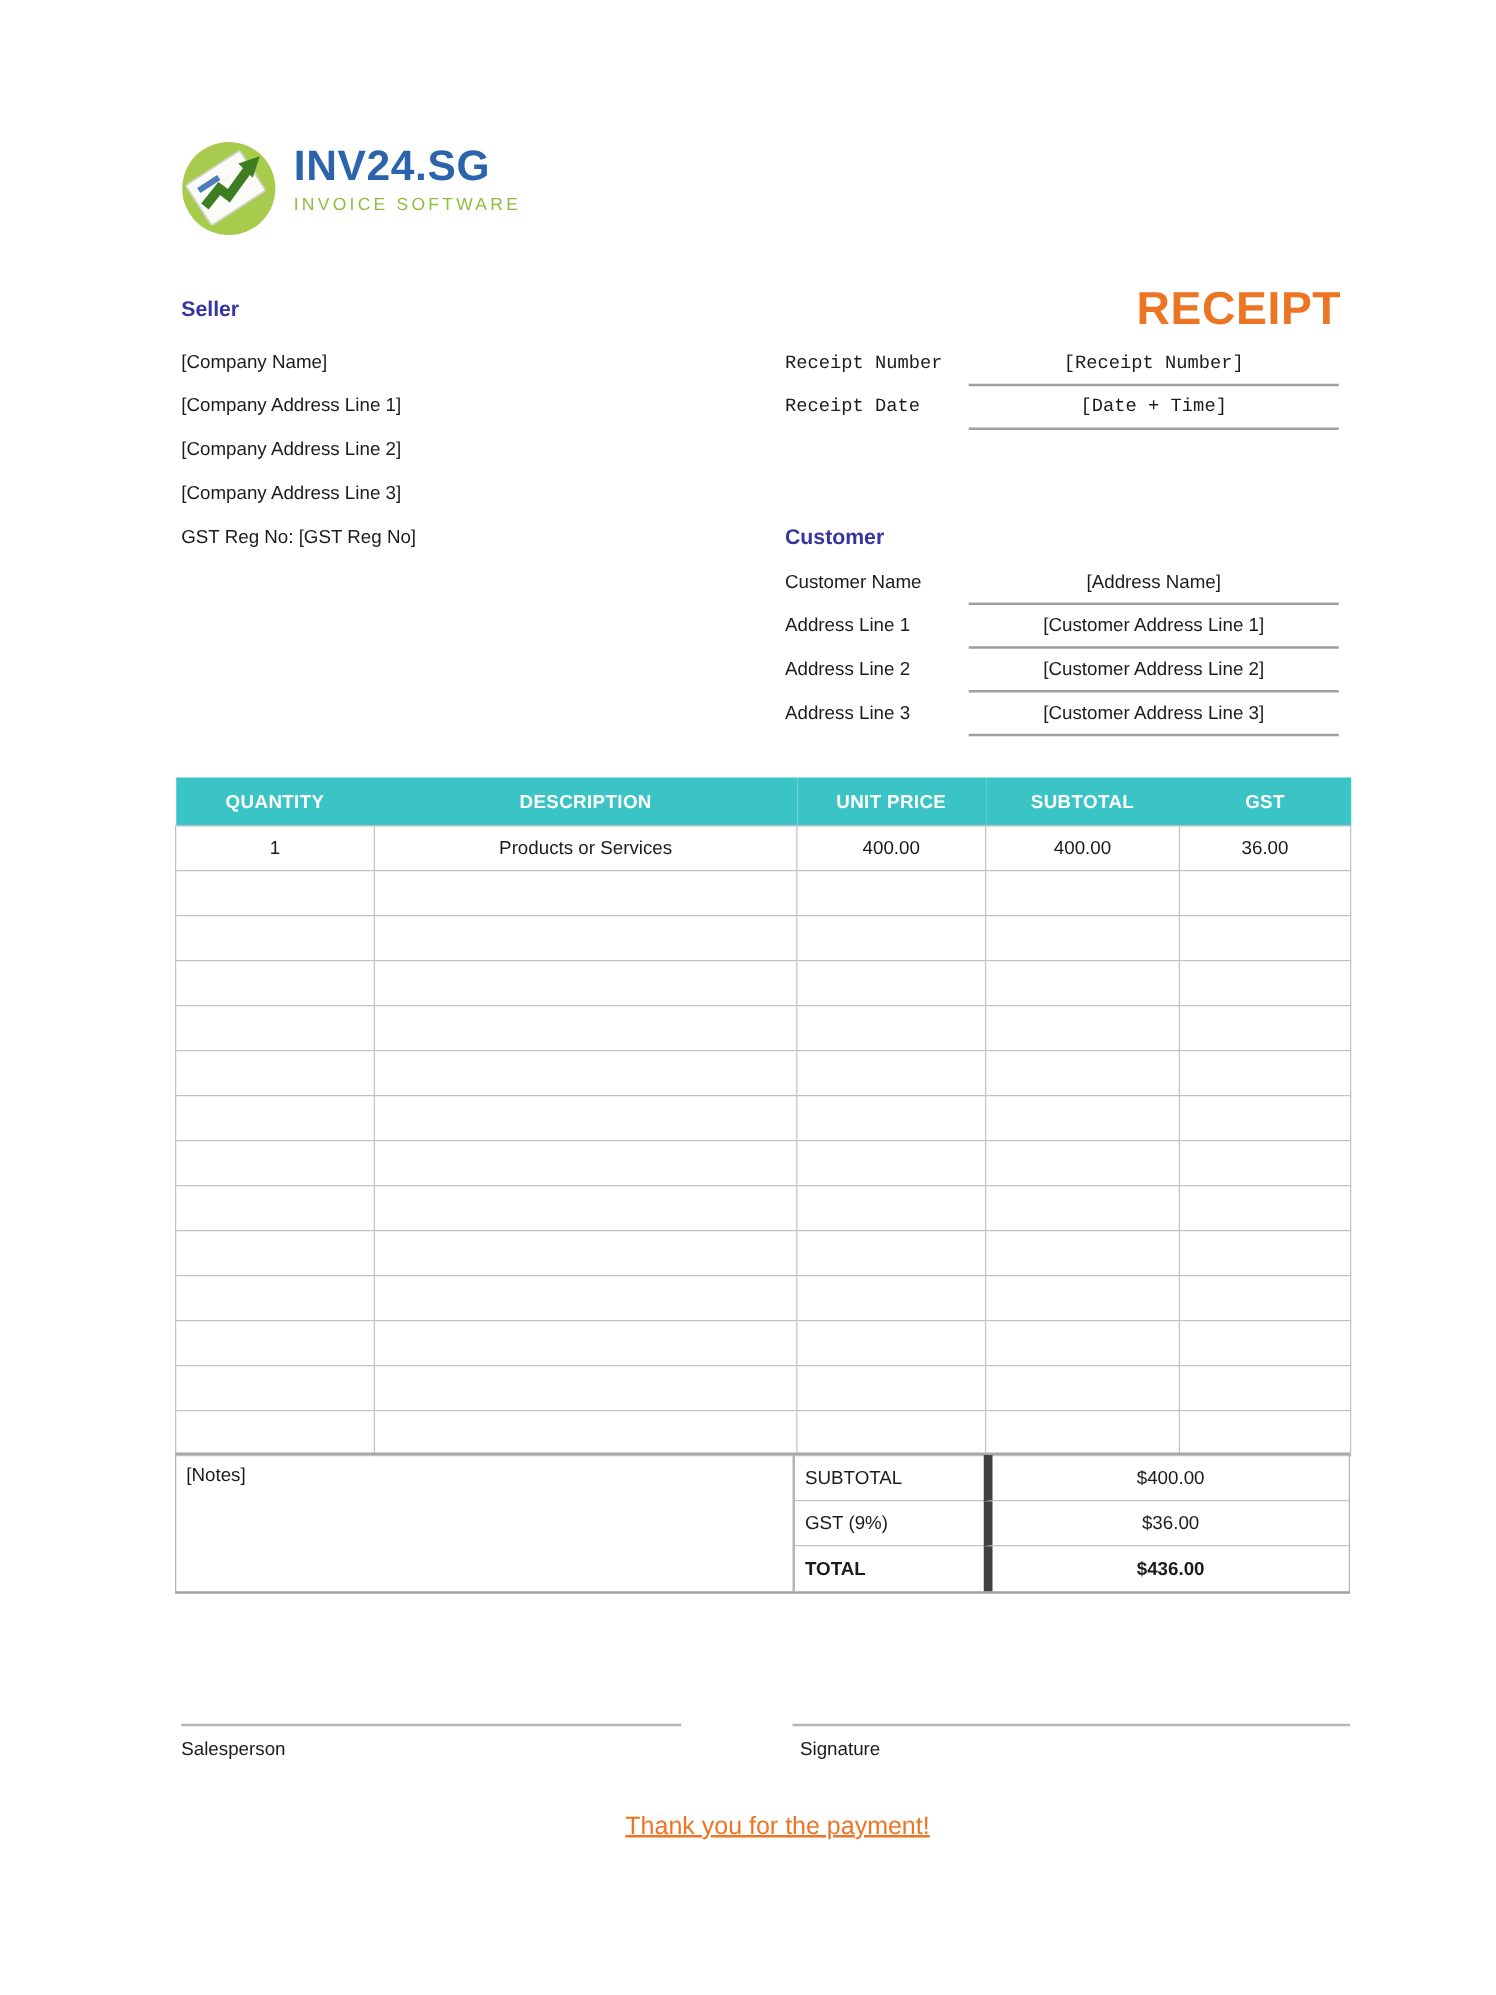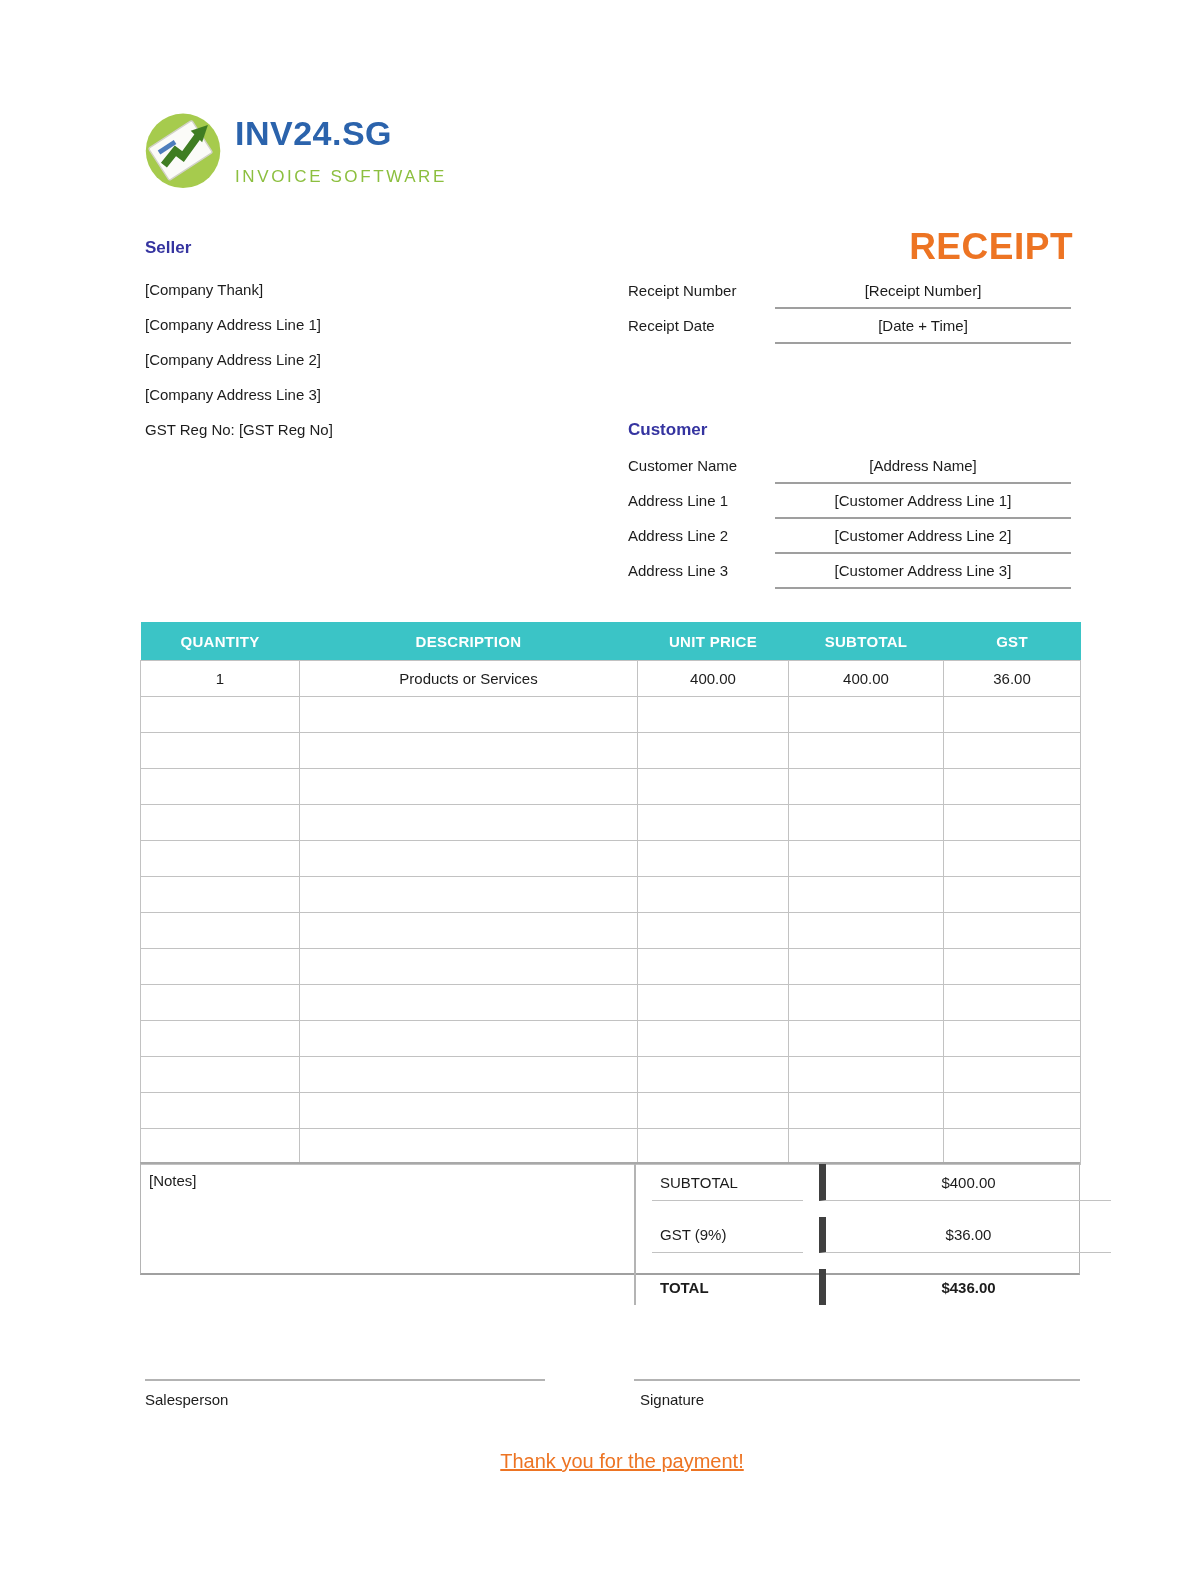--- a/index.html
+++ b/index.html
@@ -6,39 +6,39 @@
   .page {
     position:relative; width:1197px; height:1596px; background:#ffffff;
     font-family:"Liberation Sans", sans-serif; color:#1c1c1c; overflow:hidden;
   }
 
   
   .logo { position:absolute; left:141px; top:104px; display:flex; align-items:flex-start; }
   .logo-icon { width:86px; height:86px; }
   .logo-text { margin-left:8px; padding-top:12px; }
   .logo-title { font-size:34px; font-weight:bold; color:var(--logo-blue); letter-spacing:0.5px; line-height:1; }
-  .logo-subtitle { font-size:17px; color:var(--logo-green); letter-spacing:2.6px; margin-top:17px; }
+  .logo-subtitle { font-size:14px; color:var(--logo-green); letter-spacing:2.6px; margin-top:5px; }
 
   
   .section-heading { font-size:17px; font-weight:bold; color:var(--heading-blue); }
   .seller-heading { position:absolute; left:145px; top:238px; }
   .customer-heading { position:absolute; left:628px; top:420px; }
 
   .receipt-title {
     position:absolute; right:124px; top:228px; font-size:37px; font-weight:bold;
     color:var(--orange); letter-spacing:0.5px; line-height:1;
   }
 
   
   .seller-lines { position:absolute; left:145px; top:281px; list-style:none; margin:0; padding:0; }
   .seller-lines li { height:35px; font-size:15px; }
 
   
   .fields { position:absolute; left:628px; }
-  .meta-fields { top:281px; }
+  .meta-fields { top:281px;font-family:Liberation Mono, monospace; }
   .customer-fields { top:456px; }
   .field-row { display:flex; height:35px; }
   .field-label { width:147px; font-size:15px; padding-top:1px; }
   .field-value {
     width:296px; text-align:center; font-size:15px; height:25px; padding-top:1px;
     border-bottom:2px solid #9f9f9f;
   }
 
   
   .items-table {
@@ -52,21 +52,21 @@
   .items-table td {
     border:1px solid #c2c2c2; height:35px; font-size:15px; text-align:center;
     padding:0; overflow:hidden;
   }
 
   
   .notes-totals {
     position:absolute; left:140px; top:1162px; width:938px; height:109px;
     display:grid; grid-template-columns:495px 151px 292px; grid-template-rows:37px 36px 36px;
     border-left:1px solid #b4b4b4; border-right:1px solid #b4b4b4;
-    border-top:2px solid #a8a8a8; border-bottom:2px solid #a0a0a0;gap:16px;
+    border-top:2px solid #a8a8a8; border-bottom:2px solid #a0a0a0;
   }
   .notes-cell {
     grid-row:1 / 4; grid-column:1; border-right:2px solid #b4b4b4;
     padding:8px 8px; font-size:15px;
   }
   .totals-label {
     grid-column:2; display:flex; align-items:center; padding-left:8px;
     font-size:15px; border-bottom:1px solid #c2c2c2;
   }
   .totals-value {
@@ -109,21 +109,21 @@
     <div class="logo-text">
       <div class="logo-title">INV24.SG</div>
       <div class="logo-subtitle">INVOICE SOFTWARE</div>
     </div>
   </div>
 
   <div class="receipt-title">RECEIPT</div>
 
   <div class="section-heading seller-heading">Seller</div>
   <ul class="seller-lines">
-    <li>[Company Thank]</li>
+    <li>[Company Name]</li>
     <li>[Company Address Line 1]</li>
     <li>[Company Address Line 2]</li>
     <li>[Company Address Line 3]</li>
     <li>GST Reg No: [GST Reg No]</li>
   </ul>
 
   <div class="fields meta-fields">
     <div class="field-row">
       <div class="field-label">Receipt Number</div>
       <div class="field-value">[Receipt Number]</div>

